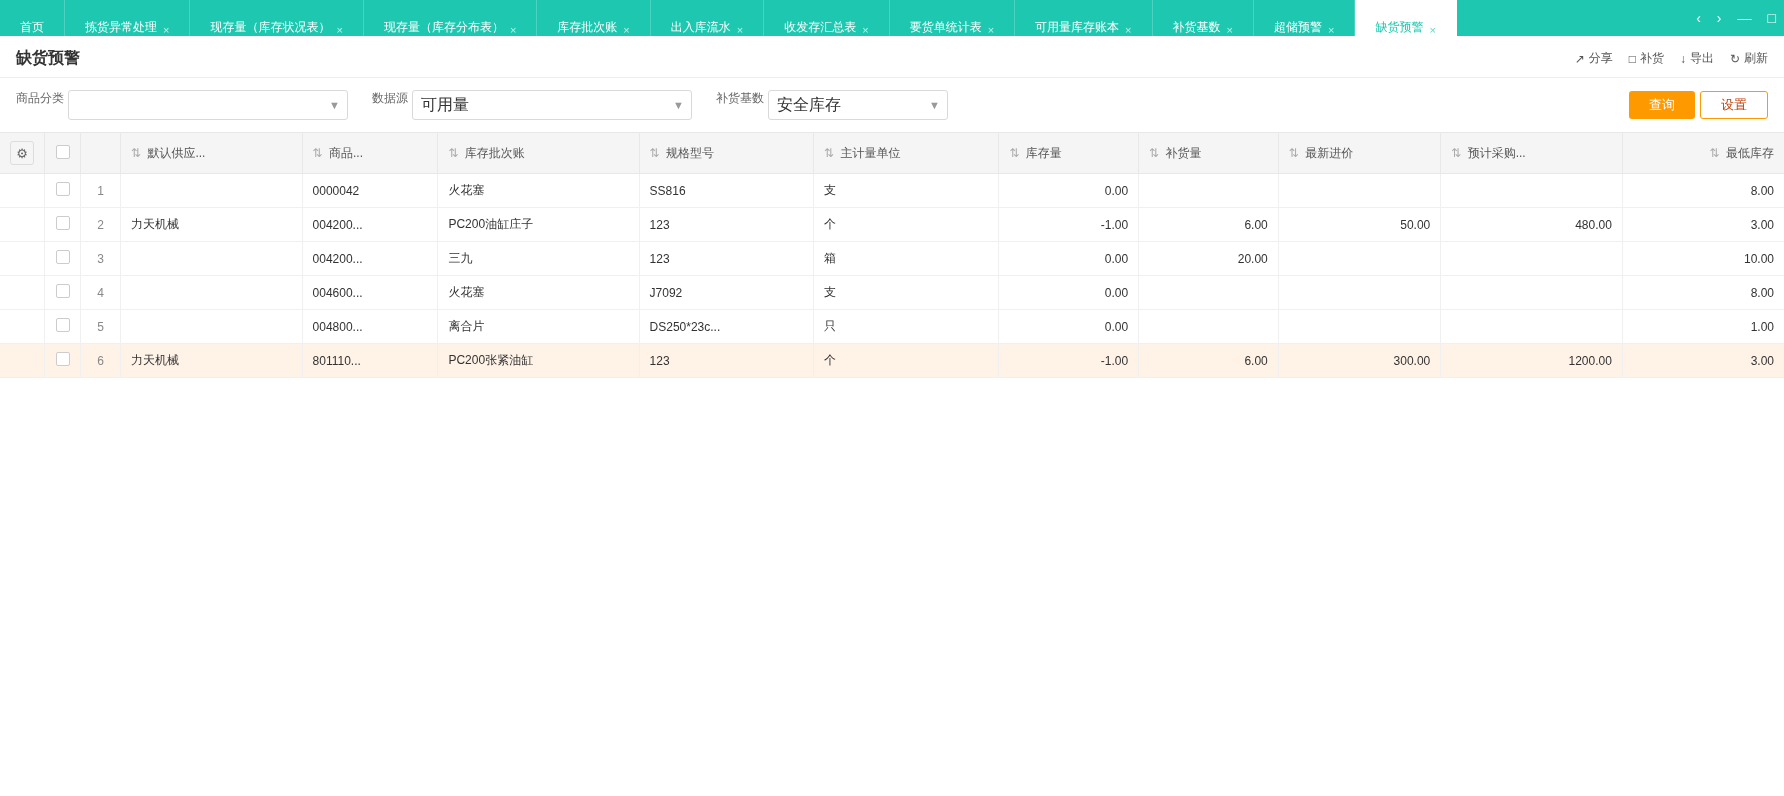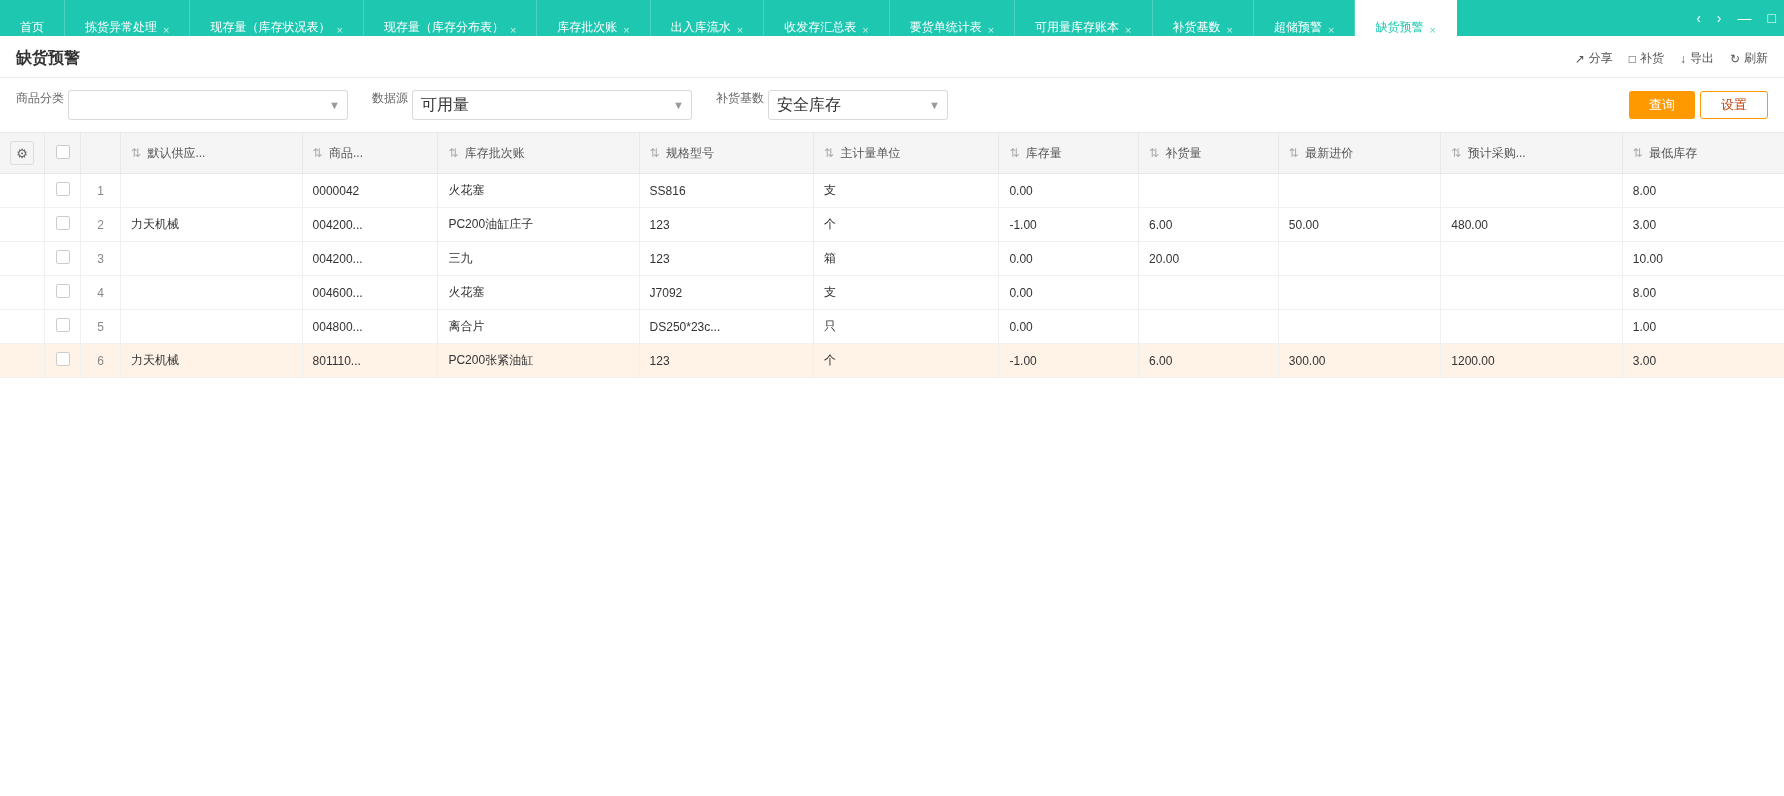--- a/index.html
+++ b/index.html
@@ -176,34 +176,34 @@
     }
     thead th {
       padding: 8px 10px;
       text-align: left;
       font-weight: normal;
       color: #555;
       white-space: nowrap;
       border-right: 1px solid #e8e8e8;
       font-size: 12px;
     }
-    thead th:last-child { border-right: none; }
+    thead th:last-child { border-right: none; text-align: right; }
     tbody tr {
       border-bottom: 1px solid #f0f0f0;
     }
     tbody tr.highlighted { background: #fff3e8; }
     tbody td {
       padding: 8px 10px;
       color: #333;
       font-size: 12px;
       white-space: nowrap;
       border-right: 1px solid #f0f0f0;
     }
     tbody td:last-child { border-right: none; }
-    .td-num { }
+    .td-num { text-align: right; }
     .td-center { text-align: center; }
 
     
     .col-idx { width: 40px; text-align: center; color: #888; }
     .col-check { width: 36px; text-align: center; }
     .col-gear { width: 44px; text-align: center; }
 
     
     .cb {
       width: 14px;

